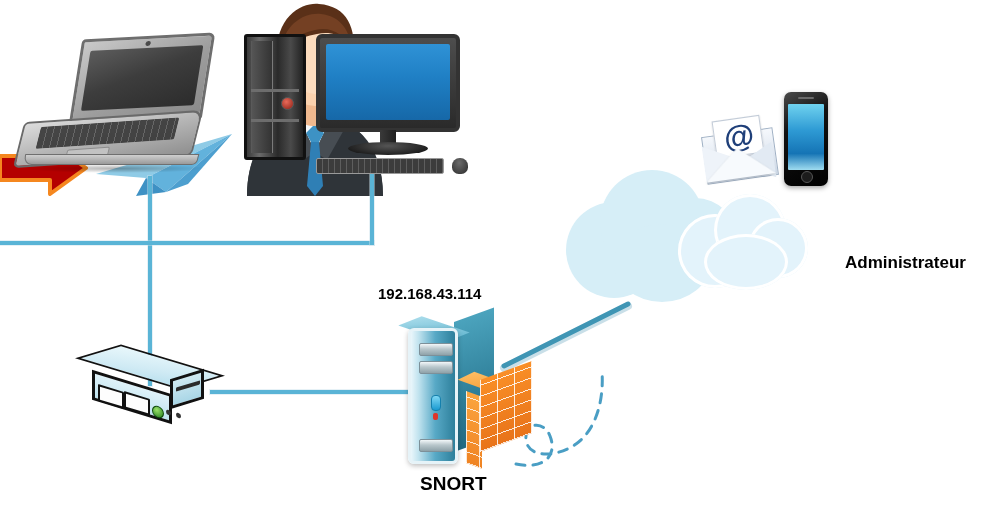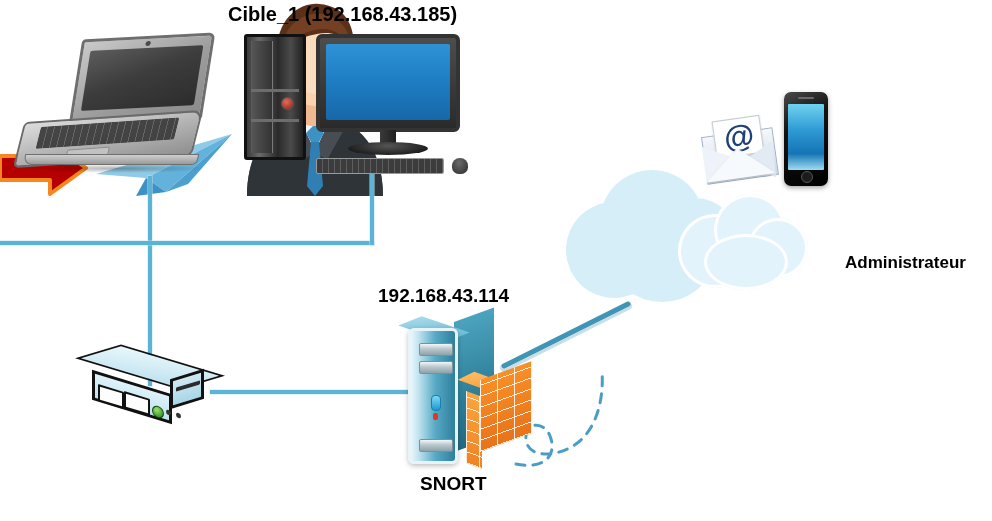--- a/index.html
+++ b/index.html
@@ -20,21 +20,21 @@
   }
   .lbl {
     position: absolute;
     font-family: "Liberation Sans", sans-serif;
     font-weight: bold;
     color: #000000;
     white-space: nowrap;
     line-height: 1;
   }
   #lbl-cible   { left: 228px; top: 4px;   font-size: 20px; }
-  #lbl-snortip { left: 378px; top: 286px; font-size: 19px; }
+  #lbl-snortip { left: 378px; top: 286px; font-size: 15px; }
   #lbl-subnet  { left: 84px;  top: 444px; font-size: 19px; }
   #lbl-snort   { left: 420px; top: 474px; font-size: 19px; }
   #lbl-admin   { left: 845px; top: 254px; font-size: 17px; }
 
   
   .wire {
     position: absolute;
     background: #5ab4d6;
     box-shadow: 0 0 0 1px rgba(200,225,235,0.45);
   }
@@ -378,21 +378,20 @@
       <div class="lt-screen"></div>
     </div>
     <div class="lt-base">
       <div class="lt-keys"></div>
       <div class="lt-pad"></div>
     </div>
     <div class="lt-front"></div>
   </div>
 
   
-  <div class="lbl" id="lbl-cible">Cible_1 (192.168.43.185)</div>
 
   <div class="node" id="desktop">
     <div class="dk-tower">
       <div class="dk-tower-seam"></div>
       <div class="dk-tower-bar" style="top:52px"></div>
       <div class="dk-tower-bar" style="top:82px"></div>
       <div class="dk-pw"></div>
     </div>
     <div class="dk-mon-frame">
       <div class="dk-mon-screen"></div>

